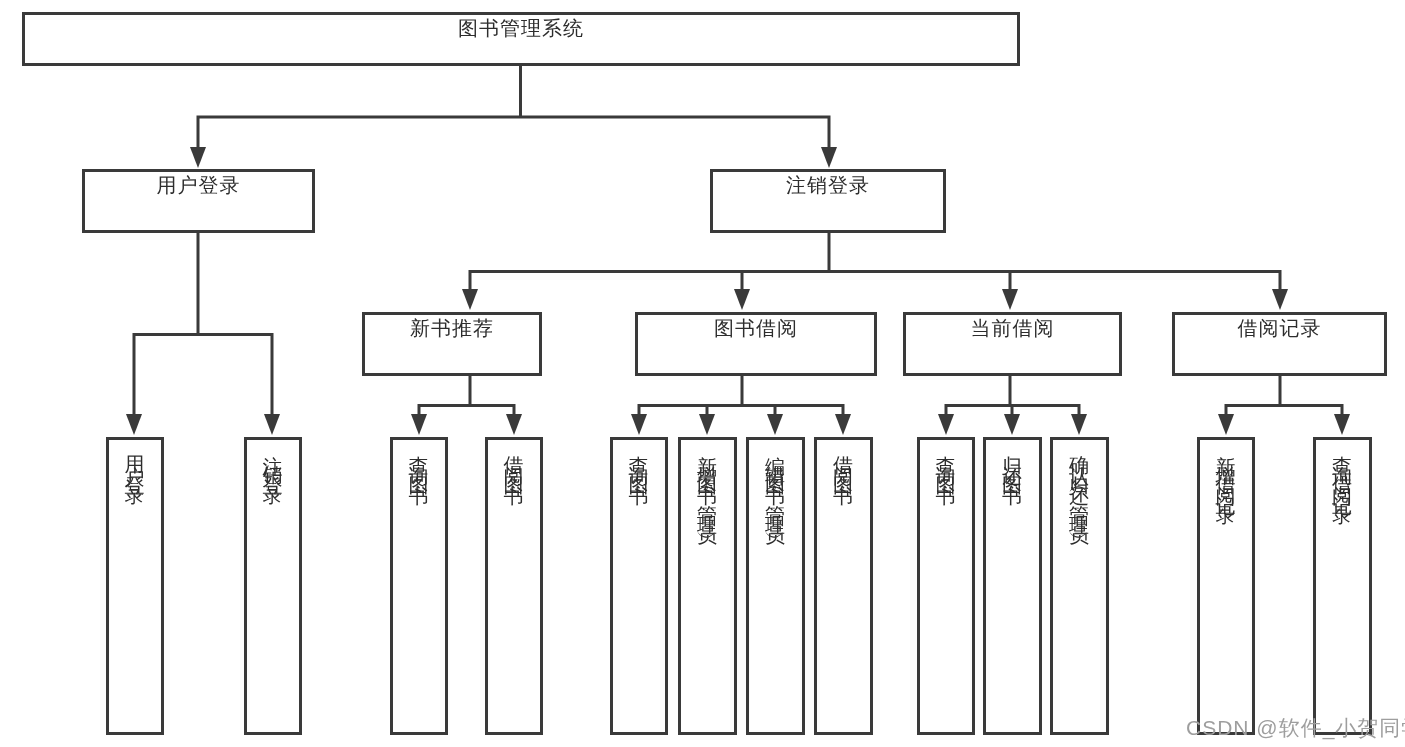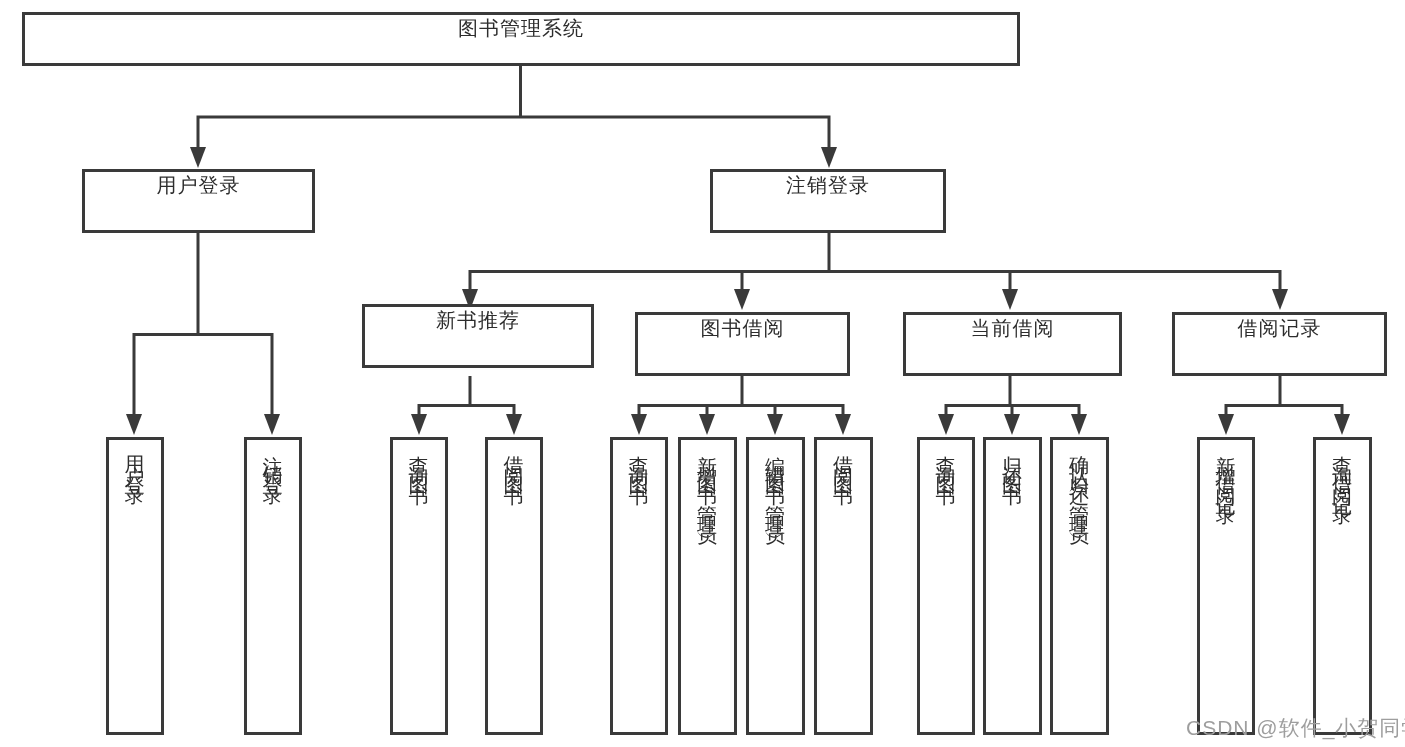--- a/index.html
+++ b/index.html
@@ -96,24 +96,24 @@
     <span>图书管理系统</span>
   </div>
 
   <div class="node hnode" style="left:82px;top:169px;width:233px;height:64px">
     <span>用户登录</span>
   </div>
   <div class="node hnode" style="left:710px;top:169px;width:236px;height:64px">
     <span>注销登录</span>
   </div>
 
-  <div class="node hnode" style="left:362px;top:304px;width:232px;height:64px">
+  <div class="node hnode" style="left:362px;top:312px;width:180px;height:64px">
     <span>新书推荐</span>
   </div>
-  <div class="node hnode" style="left:635px;top:312px;width:215px;height:64px">
+  <div class="node hnode" style="left:635px;top:312px;width:242px;height:64px">
     <span>图书借阅</span>
   </div>
   <div class="node hnode" style="left:903px;top:312px;width:219px;height:64px">
     <span>当前借阅</span>
   </div>
   <div class="node hnode" style="left:1172px;top:312px;width:215px;height:64px">
     <span>借阅记录</span>
   </div>
 
   <div class="node leaf" style="left:106px;top:437px;width:58px;height:298px">

